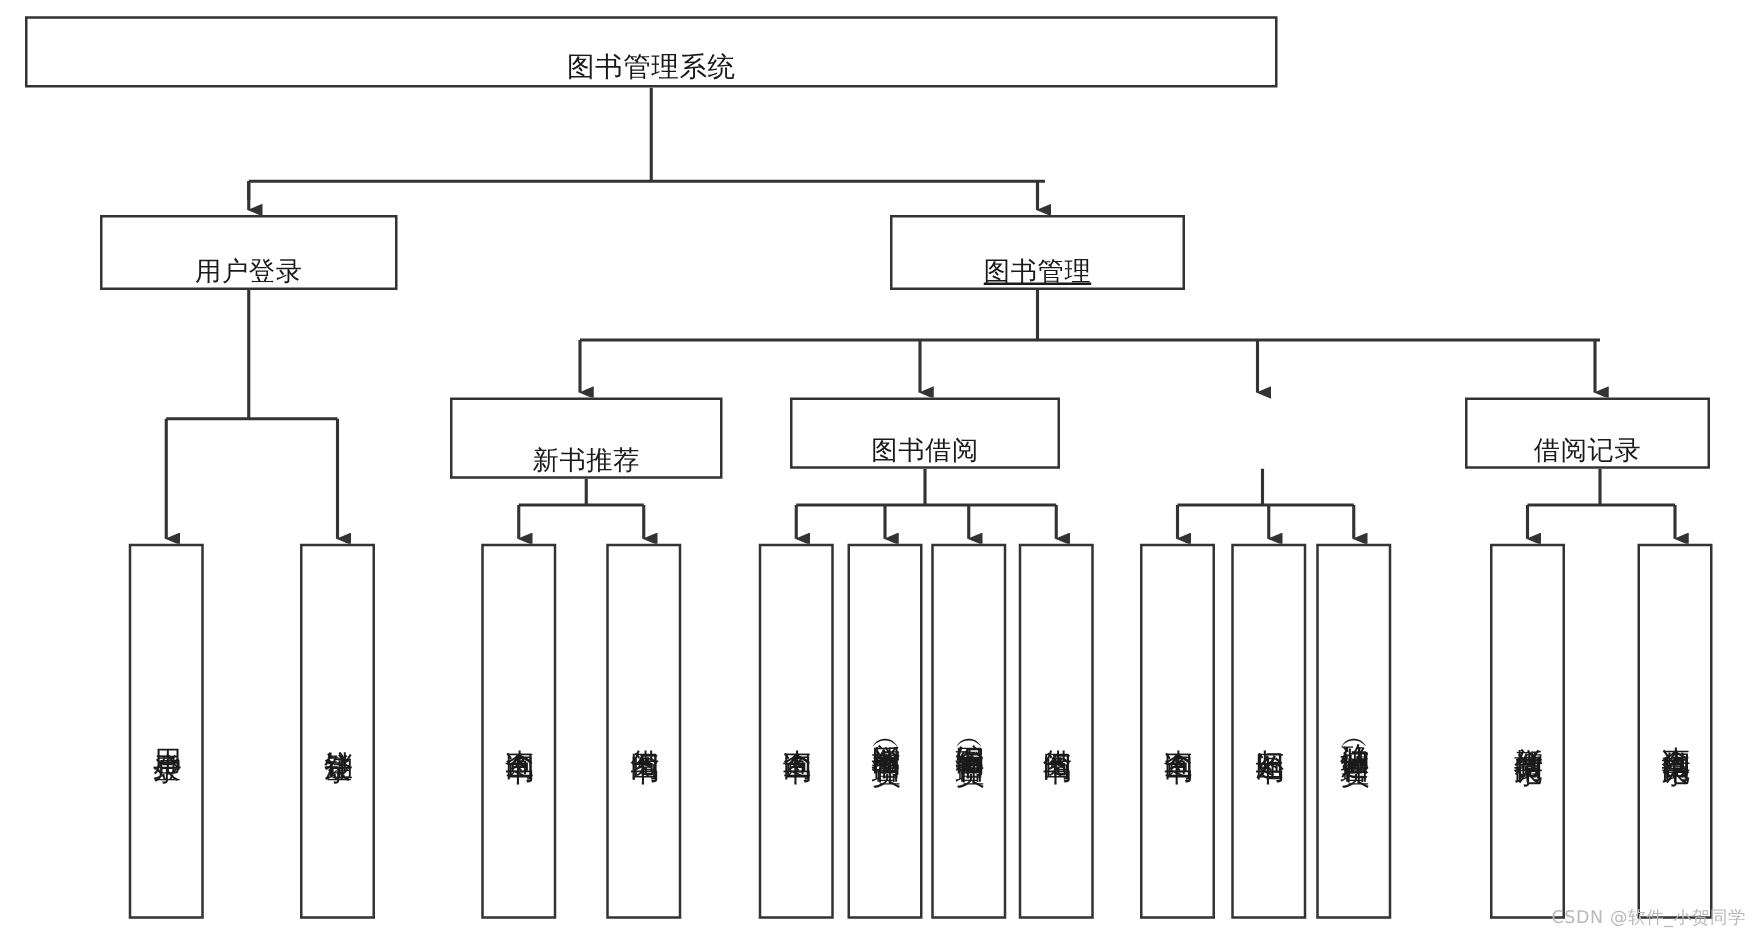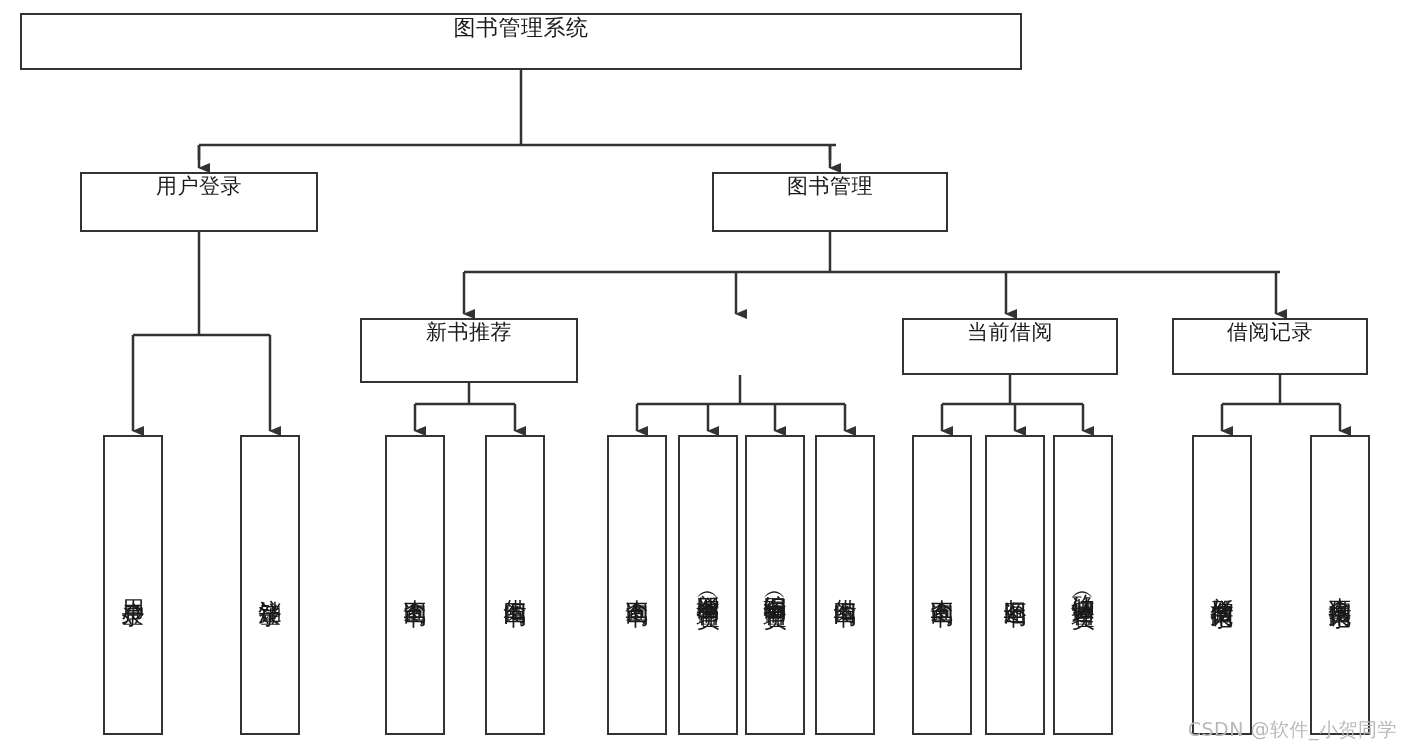--- a/index.html
+++ b/index.html
@@ -18,21 +18,21 @@
     background: #ffffff;
     overflow: hidden;
   }
   
   .node {
     position: absolute;
     box-sizing: border-box;
     background: #ffffff;
     border: 2px solid #333333;
     display: flex;
-    align-items: flex-start;
+    align-items: flex-end;
     justify-content: center;
     color: #1a1a1a;
   }
   .node .label {
     display: block;
     text-align: center;
     line-height: 1.18;
     white-space: nowrap;
   }
   
@@ -63,21 +63,21 @@
     top: 0;
     width: 1405px;
     height: 747px;
     pointer-events: none;
   }
   
   #watermark {
     position: absolute;
     right: 8px;
     bottom: 4px;
-    font-size: 19px;
+    font-size: 14px;
     color: #b9b9b9;
     letter-spacing: 0.5px;
     white-space: nowrap;
     font-family: "DejaVu Sans", "Liberation Sans", sans-serif;
   }
 </style>
 </head>
 <body>
 
 <div id="canvas">
@@ -151,29 +151,29 @@
     </g>
   </svg>
 
   <div class="node horiz root" style="left:20px; top:13px; width:1002px; height:57px;">
     <span class="label">图书管理系统</span>
   </div>
 
   <div class="node horiz" style="left:80px; top:172px; width:238px; height:60px;">
     <span class="label">用户登录</span>
   </div>
-  <div class="node horiz" style="left:712px; top:172px; width:236px; height:60px;">
+  <div class="node horiz" style="left:712px; top:172px; width:236px; height:60px;text-decoration:underline;">
     <span class="label">图书管理</span>
   </div>
 
   <div class="node horiz" style="left:360px; top:318px; width:218px; height:65px;">
     <span class="label">新书推荐</span>
   </div>
-  <div class="node horiz" style="left:902px; top:318px; width:216px; height:57px;">
-    <span class="label">当前借阅</span>
+  <div class="node horiz" style="left:632px; top:318px; width:216px; height:57px;">
+    <span class="label">图书借阅</span>
   </div>
   <div class="node horiz" style="left:1172px; top:318px; width:196px; height:57px;">
     <span class="label">借阅记录</span>
   </div>
 
   <div class="node vert" style="left:103px; top:435px; width:60px; height:300px;">
     <span class="label">用户登录</span>
   </div>
   <div class="node vert" style="left:240px; top:435px; width:60px; height:300px;">
     <span class="label">注销登录</span>

